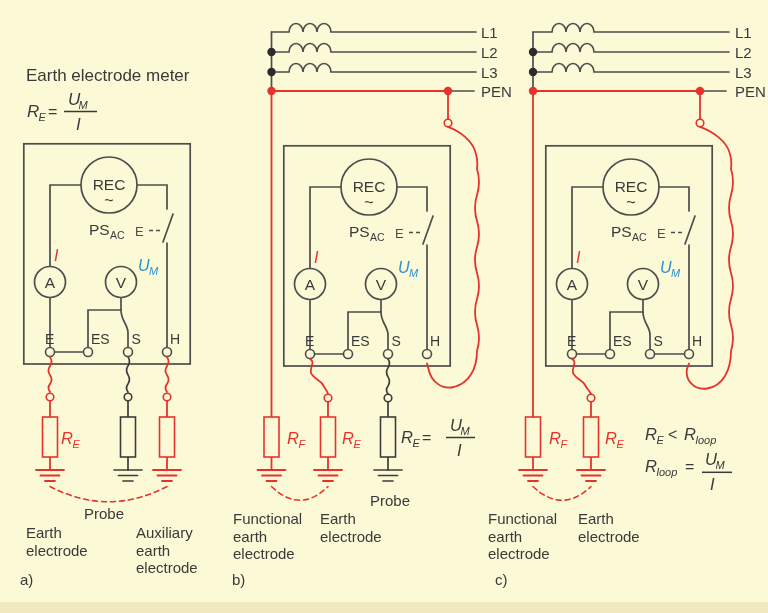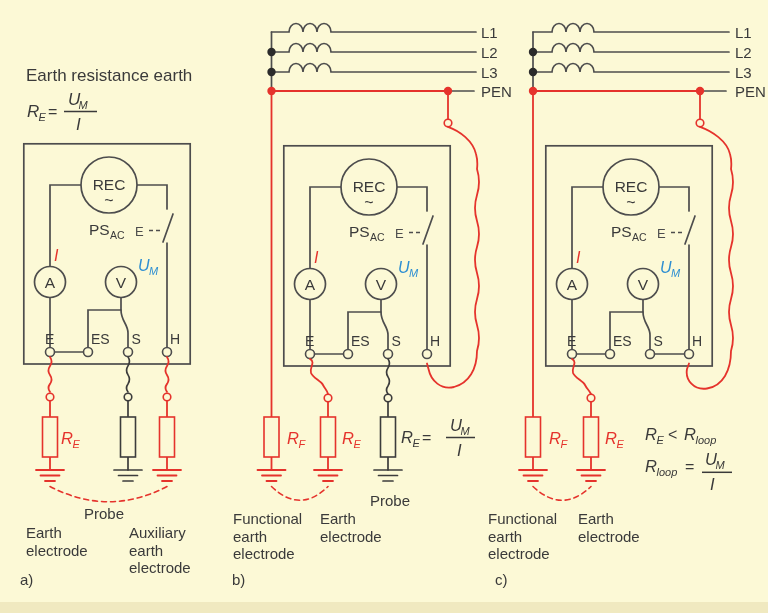--- a/index.html
+++ b/index.html
@@ -276,25 +276,25 @@
       <line class="bar" x1="702" y1="472.3" x2="732" y2="472.3"></line>
       <text class="t165 it" x="710" y="490">I</text>
     </g>
 
     <path class="r" d="M700,95.3 V119.2"></path>
     <circle class="rterm" cx="700" cy="123" r="3.8"></circle>
     <path class="r" d="M700,126.8 C712,131 727,141 730,154 C732,161 731.5,164 731,169 q4,13 0,26 q-4,13 0,26 q4,13 0,26 q-4,13 0,26 q4,13 0,26 q-4,13 0,26 q4,13 0,26 C731,370 723,386 707,388.5 C694,390.5 685,380 687,369 L689,363.5"></path>
   </g>
 </svg>
 
-<div class="ov title" style="left:26px;top:66px;">Earth resistance earth</div>
+<div class="ov title" style="left:26px;top:66px;">Earth electrode meter</div>
 
 <div class="ov" style="left:84px;top:505px;">Probe</div>
 <div class="ov" style="left:26px;top:524px;width:84px;">Earth electrode</div>
-<div class="ov" style="left:129px;top:524px;width:80px;">Auxiliary earth electrode</div>
+<div class="ov" style="left:136px;top:524px;width:80px;">Auxiliary earth electrode</div>
 <div class="ov" style="left:20px;top:571px;">a)</div>
 
 <div class="ov" style="left:370px;top:492px;">Probe</div>
 <div class="ov" style="left:233px;top:510px;width:84px;">Functional earth electrode</div>
 <div class="ov" style="left:320px;top:510px;width:84px;">Earth electrode</div>
 <div class="ov" style="left:232px;top:571px;">b)</div>
 
 <div class="ov" style="left:488px;top:510px;width:84px;">Functional earth electrode</div>
 <div class="ov" style="left:578px;top:510px;width:84px;">Earth electrode</div>
 <div class="ov" style="left:495px;top:571px;">c)</div>

